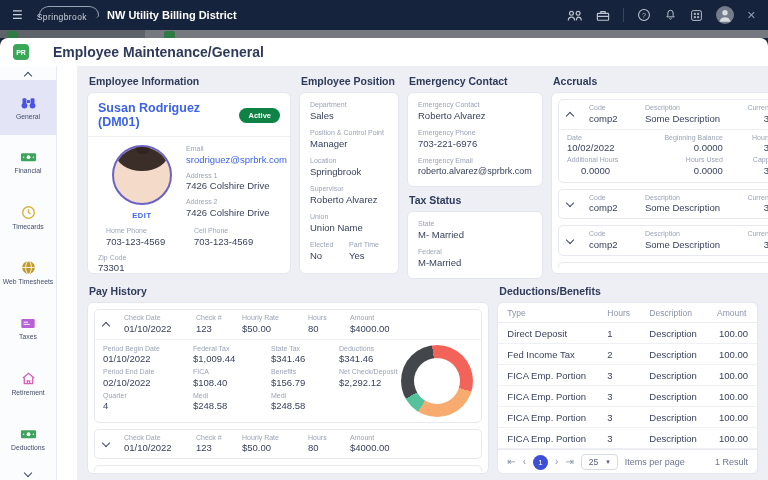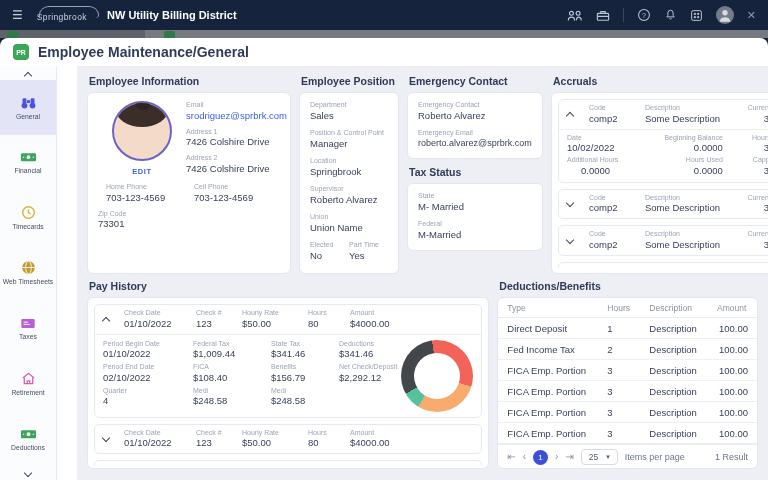--- a/index.html
+++ b/index.html
@@ -21,21 +21,21 @@
 
   
   .tabstrip { height:8px; position:relative; background:#5e6269; }
   .tabstrip .tab-right { position:absolute; left:145px; right:0; top:0; bottom:0; background:#76797f; }
   .tab-nub { position:absolute; top:1px; width:11px; height:7px; background:#2f7a45; border-radius:2px 2px 0 0; }
   .nub1 { left:7px; } .nub2 { left:164px; }
 
   
   .panel { position:absolute; top:38px; left:0; right:0; bottom:0; background:#fff;
     border-radius:8px 8px 0 0; display:flex; flex-direction:column; }
-  .panel-header { height:28px; flex:0 0 28px; display:flex; align-items:center; gap:9px; padding:0 13px; }
+  .panel-header { height:28px; flex:0 0 28px; display:flex; align-items:center; gap:24px; padding:0 13px; }
   .pr-badge { width:16px; height:16px; border-radius:4px; background:#3aa757; color:#fff;
     font-size:7px; font-weight:bold; display:flex; align-items:center; justify-content:center; }
   .page-title { font-size:14px; font-weight:bold; color:#2e3a59; }
 
   .panel-body { flex:1; display:flex; min-height:0;gap:20px; }
 
   
   .sidebar { width:57px; flex:0 0 57px; background:#fbfcfe; border-right:1px solid #e8eaf1;
     display:flex; flex-direction:column; padding:1px 0 0; }
   .scroll-chev { height:13px; flex:0 0 13px; display:flex; align-items:center; justify-content:center; cursor:pointer; }
@@ -276,20 +276,24 @@
         </div>
     </div>
 
     <div class="main">
 
       <div class="row1">
 
         <div>
           <div class="section-title">Employee Information</div>
           <div class="card ei-card">
+            <div class="ei-head">
+              <span class="ei-name">Susan Rodriguez (DM01)</span>
+              <span class="badge-active">Active</span>
+            </div>
             <div class="ei-body">
               <div class="avatar-wrap">
                 <div class="emp-avatar"></div>
                 <span class="edit-link">EDIT</span>
               </div>
               <div class="stack">
                 <div class="field">
                   <div class="f-label">Email</div>
                   <div class="f-value link-value">srodriguez@sprbrk.com</div>
                 </div>
@@ -353,20 +357,24 @@
             </div>
           </div>
         </div>
 
         <div>
           <div class="section-title">Emergency Contact</div>
           <div class="card ec-card">
             <div class="field">
               <div class="f-label">Emergency Contact</div>
               <div class="f-value">Roberto Alvarez</div>
+            </div>
+            <div class="field">
+              <div class="f-label">Emergency Phone</div>
+              <div class="f-value">703-221-6976</div>
             </div>
             <div class="field">
               <div class="f-label">Emergency Email</div>
               <div class="f-value" style="font-size:9px">roberto.alvarez@sprbrk.com</div>
             </div>
           </div>
           <div class="section-title" style="margin-top:7px;">Tax Status</div>
           <div class="card ec-card">
             <div class="field">
               <div class="f-label">State</div>

